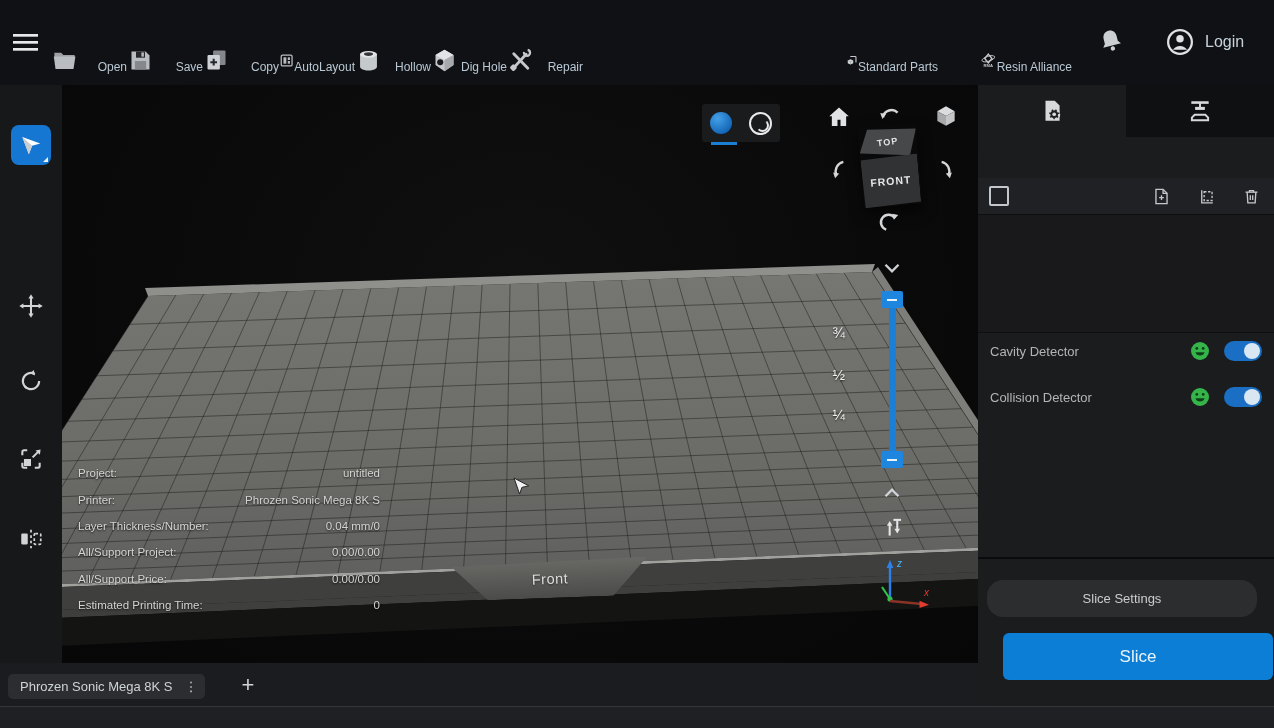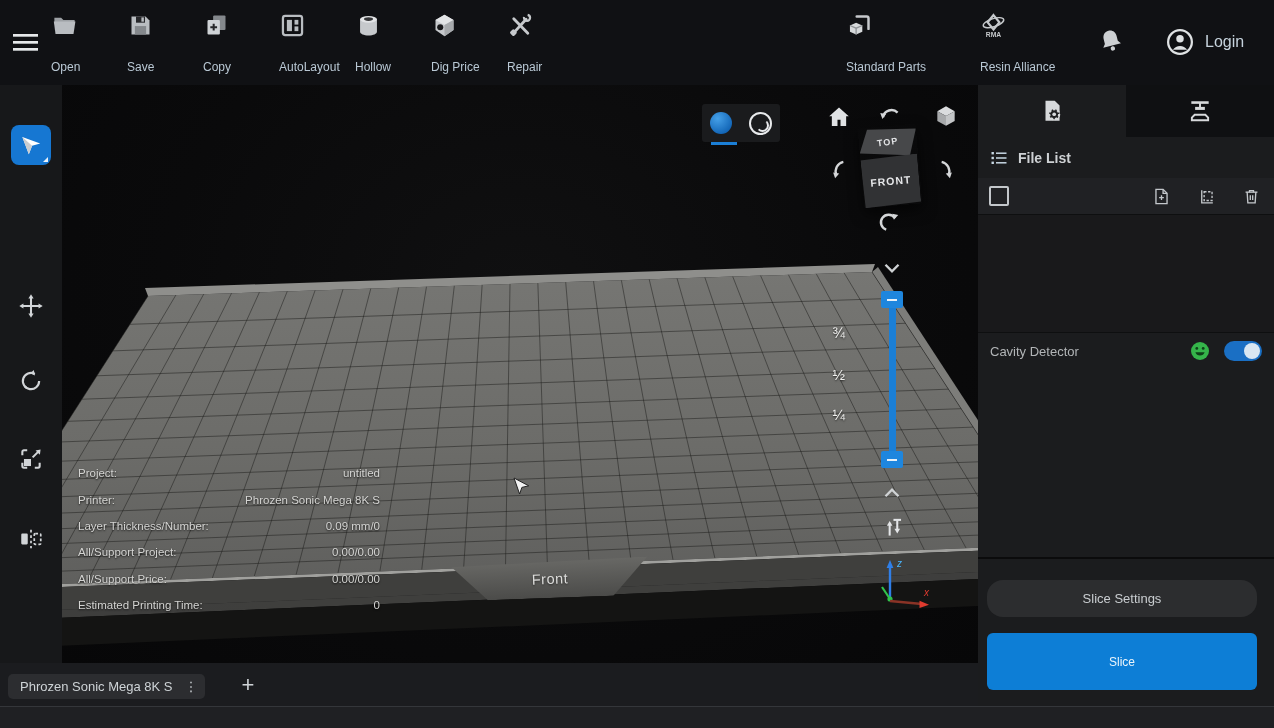--- a/index.html
+++ b/index.html
@@ -2,22 +2,22 @@
 <html><head>
 <meta charset="utf-8">
 <style>
   html,body{margin:0;padding:0;background:#000;}
   .app{position:relative;width:1274px;height:728px;overflow:hidden;background:#0a0a0b;
        font-family:"Liberation Sans",sans-serif;color:#cfd2d4;-webkit-font-smoothing:antialiased;}
   .abs{position:absolute;}
 
   
   .topbar{position:absolute;left:0;top:0;width:1274px;height:85px;background:#101114;z-index:20;}
-  .tb-item{position:absolute;top:12px;width:76px;height:62px;display:flex;flex-direction:column;
-           align-items:flex-start;justify-content:space-between;cursor:pointer;}
+  .tb-item{position:absolute;top:12px;width:76px;height:62px;display:flex;flex-direction:row;
+           align-items:flex-end;justify-content:space-between;cursor:pointer;}
   .tb-item svg{width:27px;height:27px;display:block;}
   .tb-label{font-size:12px;color:#b9c8d4;white-space:nowrap;line-height:14px;}
   .hamburger{position:absolute;left:12px;top:29px;width:27px;height:27px;cursor:pointer;}
 
   
   .sidebar{position:absolute;left:0;top:85px;width:62px;height:578px;background:#17181a;z-index:15;}
   .side-btn{position:absolute;left:11px;width:40px;height:40px;display:flex;align-items:center;
             justify-content:center;cursor:pointer;border-radius:8px;}
   .side-btn svg{width:26px;height:26px;}
   .side-btn.sel{background:#1677d2;}
@@ -81,22 +81,22 @@
   .flist-empty{position:absolute;left:0;top:130px;width:296px;height:117px;background:#19191b;border-bottom:1px solid #0e0f10;}
   .det-row{position:absolute;left:0;width:296px;height:28px;display:flex;align-items:center;}
   .det-row span{font-size:13px;color:#b2b5b7;margin-left:12px;}
   .det-status{margin-left:auto;display:flex;align-items:center;gap:14px;margin-right:12px;}
   .det-status svg{width:20px;height:20px;display:block;}
   .toggle{width:38px;height:20px;border-radius:10px;background:#1a6fc4;position:relative;cursor:pointer;}
   .toggle i{position:absolute;right:2px;top:2px;width:16px;height:16px;border-radius:50%;background:#d9e7f2;}
   .rp-div{position:absolute;left:0;top:472px;width:296px;height:2px;background:#0b0b0c;}
   .btn-slicesettings{position:absolute;left:9px;top:495px;width:270px;height:37px;background:#2c2d2f;border-radius:16px;
              display:flex;align-items:center;justify-content:center;font-size:13px;color:#c9cdd0;cursor:pointer;}
-  .btn-slice{position:absolute;left:9px;top:548px;width:270px;height:57px;background:#0d7ed6;border-radius:6px;
-             display:flex;align-items:center;justify-content:center;font-size:12px;color:#eaf4fb;cursor:pointer;}
+  .btn-slice{position:absolute;left:25px;top:548px;width:270px;height:47px;background:#0d7ed6;border-radius:6px;
+             display:flex;align-items:center;justify-content:center;font-size:17px;color:#eaf4fb;cursor:pointer;}
 
   
   .bottombar{position:absolute;left:0;top:663px;width:978px;height:43px;background:#1b1c1f;z-index:16;}
   .printer-pill{position:absolute;left:8px;top:11px;width:197px;height:25px;background:#2c2d30;border-radius:5px;
                 display:flex;align-items:center;cursor:pointer;}
   .printer-pill span{font-size:13px;color:#ced3d6;margin-left:12px;white-space:nowrap;}
   .kebab{margin-left:auto;margin-right:8px;font-size:13px;color:#a9adb0;cursor:pointer;}
   .plus-btn{position:absolute;left:236px;top:8px;width:24px;height:28px;font-size:22px;color:#cfd3d6;
             display:flex;align-items:center;justify-content:center;cursor:pointer;font-weight:normal;}
   .statusstrip{position:absolute;left:0;top:706px;width:1274px;height:22px;background:#1f2023;
@@ -162,21 +162,21 @@
       <span class="tb-label">Hollow</span>
     </div>
 
     <div class="tb-item" style="left:431px">
       <svg viewBox="0 0 24 24">
         <polygon points="12,2.5 20,7 20,16 12,21.5 4,16 4,7" fill="#c6c9cc"></polygon>
         <polygon points="12,2.5 20,7 12,11.5 4,7" fill="#e2e4e6"></polygon>
         <polygon points="20,7 20,16 12,21.5 12,11.5" fill="#a7aaad"></polygon>
         <circle cx="8.2" cy="13.6" r="2.7" fill="#17181a"></circle>
       </svg>
-      <span class="tb-label">Dig Price</span>
+      <span class="tb-label">Dig Hole</span>
     </div>
 
     <div class="tb-item" style="left:507px">
       <svg viewBox="0 0 24 24">
         <path d="M5.5 19L17 6.5" stroke="#c6c9cc" stroke-width="2.5" stroke-linecap="round"></path>
         <path d="M6 6l12.5 12.8" stroke="#c6c9cc" stroke-width="2.5" stroke-linecap="round"></path>
         <circle cx="17.8" cy="5.2" r="2.7" fill="none" stroke="#c6c9cc" stroke-width="2" stroke-dasharray="9 4"></circle>
         <rect x="3.2" y="15.8" width="5" height="5" rx="1.4" transform="rotate(45 5.7 18.3)" fill="#c6c9cc"></rect>
       </svg>
       <span class="tb-label">Repair</span>
@@ -335,21 +335,21 @@
       <div class="pi-row">
         <span>Project:</span>
         <span>untitled</span>
       </div>
       <div class="pi-row">
         <span>Printer:</span>
         <span>Phrozen Sonic Mega 8K S</span>
       </div>
       <div class="pi-row">
         <span>Layer Thickness/Number:</span>
-        <span>0.09 mm/0</span>
+        <span>0.04 mm/0</span>
       </div>
       <div class="pi-row">
         <span>All/Support Project:</span>
         <span>0.00/0.00</span>
       </div>
       <div class="pi-row">
         <span>All/Support Price:</span>
         <span>0.00/0.00</span>
       </div>
       <div class="pi-row">
@@ -471,33 +471,20 @@
     </div>
     <div class="rtab inactive" style="left:148px">
       <svg viewBox="0 0 24 24">
         <path d="M4 4.2h16" stroke="#d7d9db" stroke-width="2.4"></path>
         <path d="M12 4.2v4" stroke="#d7d9db" stroke-width="1.8"></path>
         <rect x="7.5" y="8.2" width="9" height="2.8" fill="#d7d9db"></rect>
         <path d="M4.5 20.5v-2.4l2.6-2.6h9.8l2.6 2.6v2.4z" fill="none" stroke="#d7d9db" stroke-width="1.8"></path>
       </svg>
     </div>
 
-    <div class="flist-head">
-      <svg viewBox="0 0 24 24">
-        <g fill="#c7d7e4">
-          <rect x="2" y="4" width="3.2" height="3.2"></rect>
-            <rect x="8" y="4.6" width="14" height="2"></rect>
-          <rect x="2" y="10.4" width="3.2" height="3.2"></rect>
-            <rect x="8" y="11" width="14" height="2"></rect>
-          <rect x="2" y="16.8" width="3.2" height="3.2"></rect>
-            <rect x="8" y="17.4" width="14" height="2"></rect>
-        </g>
-      </svg>
-      <b>File List</b>
-    </div>
 
     <div class="flist-row">
       <div class="checkbox"></div>
       <div class="rowicons">
         <svg viewBox="0 0 24 24">
           <g stroke="#c3c7cb" stroke-width="1.7" fill="none">
             <path d="M5 3h9l5 5v13H5z"></path>
               <path d="M14 3v5h5"></path>
               <path d="M12 10.5v6M9 13.5h6"></path>
           </g>
@@ -529,20 +516,34 @@
           <circle cx="6.8" cy="7.4" r="1.4" fill="#0e4018"></circle>
             <circle cx="13.2" cy="7.4" r="1.4" fill="#0e4018"></circle>
           <path d="M5.4 11.2a4.9 4.9 0 0 0 9.2 0z" fill="#0e4018"></path>
         </svg>
         <div class="toggle">
             <i></i>
           </div>
       </div>
     </div>
 
+    <div class="det-row" style="top:298px">
+      <span>Collision Detector</span>
+      <div class="det-status">
+        <svg viewBox="0 0 20 20">
+          <circle cx="10" cy="10" r="9" fill="#35b44a"></circle>
+          <circle cx="6.8" cy="7.4" r="1.4" fill="#0e4018"></circle>
+            <circle cx="13.2" cy="7.4" r="1.4" fill="#0e4018"></circle>
+          <path d="M5.4 11.2a4.9 4.9 0 0 0 9.2 0z" fill="#0e4018"></path>
+        </svg>
+        <div class="toggle">
+            <i></i>
+          </div>
+      </div>
+    </div>
 
     <div class="rp-div"></div>
 
     <div class="btn-slicesettings">
       <span>Slice Settings</span>
     </div>
     <div class="btn-slice">
       <span>Slice</span>
     </div>
   </div>

